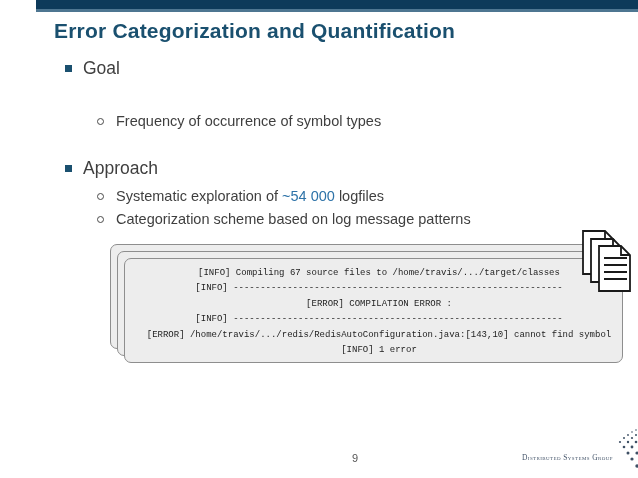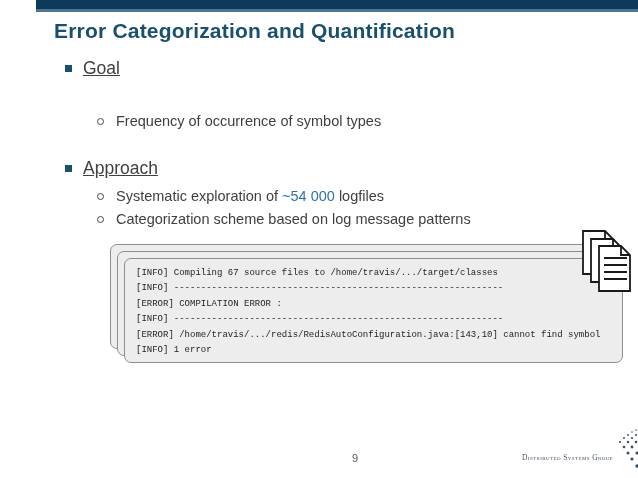--- a/index.html
+++ b/index.html
@@ -8,30 +8,31 @@
     overflow:hidden; font-family:"Liberation Sans", sans-serif;margin-left:36px;
   }
   .topbar { position:absolute; left:0; top:0; width:100%; height:9px; background:var(--c-topbar,#0d3a5a); }
   .topbar-accent { position:absolute; left:0; top:9px; width:100%; height:2.5px; background:var(--c-topbar-accent,#4e7691); }
 
   .title {
     position:absolute; left:18px; top:19px; font-size:21px; font-weight:600;
     color:var(--c-title,#1a506f); letter-spacing:0.2px;
   }
 
-  .l1 { position:absolute; left:29px; display:flex; align-items:center; color:var(--c-body-text,#3f3f3f); font-size:17.5px;text-decoration:underline; }
+  .l1 { position:absolute; left:29px; display:flex; align-items:center; color:var(--c-body-text,#3f3f3f); font-size:17.5px; }
   .sq { width:7px; height:7px; background:var(--c-title,#1a506f); margin-right:11px; flex:none; }
   .l2 { position:absolute; left:61px; display:flex; align-items:center; color:var(--c-body-text,#3f3f3f); font-size:14.5px; }
   .circ { width:5px; height:5px; border:1.4px solid #4a4a4a; border-radius:50%; margin-right:12px; flex:none; background:transparent; }
   .hl { color:var(--c-highlight,#2e73a8); }
 
   .card {
     position:absolute; width:499px; height:105px; box-sizing:border-box;
     background:var(--c-log-bg,#ededed); border:1.3px solid var(--c-log-border,#8e8e8e);
     border-radius:7px;
+    text-align:center;
   }
   .card-back  { left:74px; top:244px; z-index:1; }
   .card-mid   { left:81px; top:251px; z-index:2; }
   .card-front { left:88px; top:258px; z-index:3; padding:7px 0 0 11px; }
   .logline {
     font-family:"Liberation Mono", monospace; font-size:9px; line-height:15.4px;
     white-space:pre; color:var(--c-log-text,#1d1d1d);
   }
   .logline.bold { font-weight:normal; }
 

